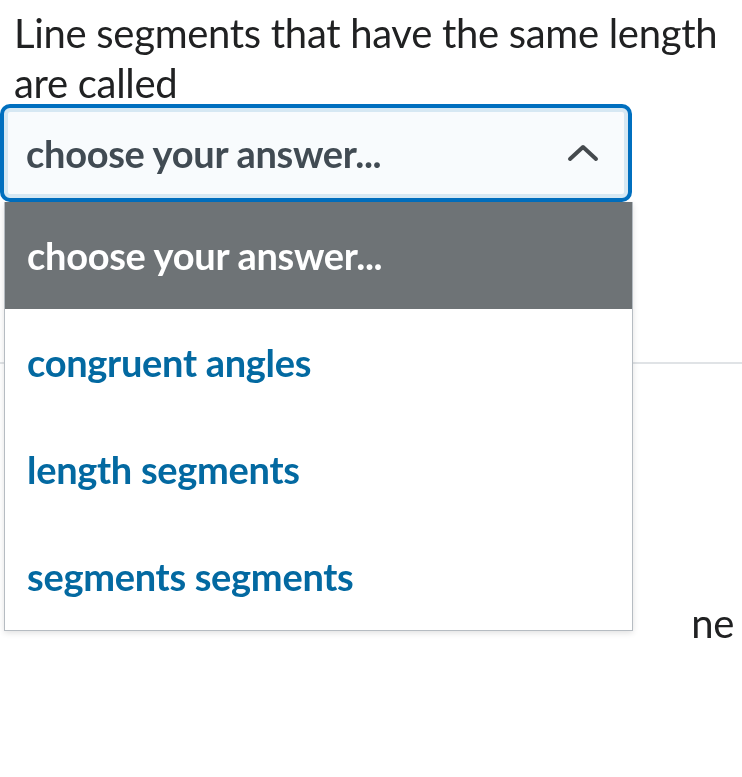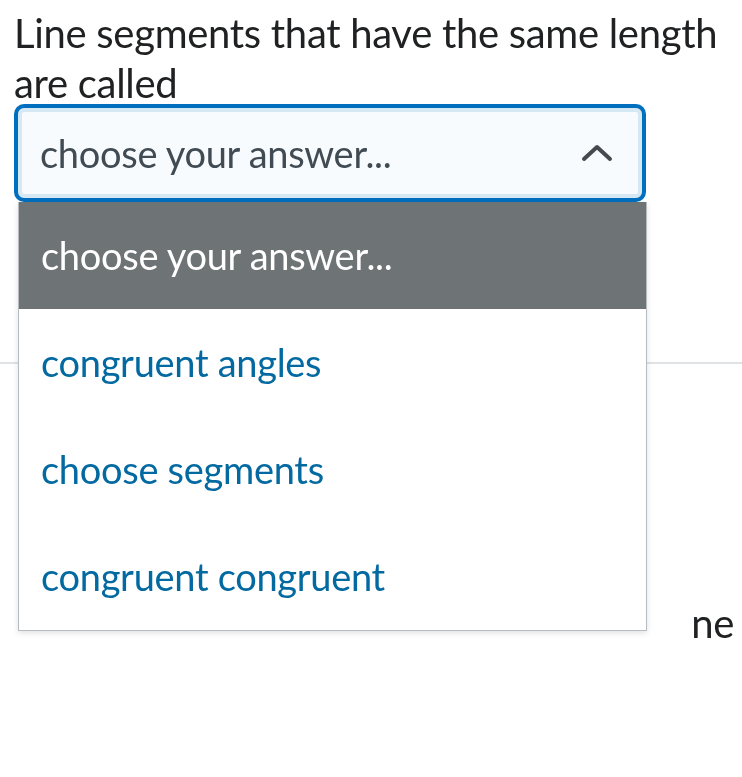--- a/index.html
+++ b/index.html
@@ -18,21 +18,21 @@
     .question-text {
       font-size: 40px;
       color: #202122;
       line-height: 1.25;
       padding: 8px 10px 0 14px;
       letter-spacing: -0.3px;
     }
     .select-wrapper {
       position: relative;
       margin-top: -4px;
-      margin-left: 14px;
+      font-weight: bold;
     }
     .select-button {
       display: flex;
       align-items: center;
       justify-content: space-between;
       width: 632px;
       height: 98px;
       background: #f8fbfd;
       border: 4px solid #006fbf;
       border-radius: 10px;
@@ -108,19 +108,19 @@
     <span class="select-button-text">choose your answer...</span>
     <span class="chevron">
       <svg viewBox="0 0 34 22" fill="none" stroke="#454a4e" stroke-width="4" stroke-linecap="round" stroke-linejoin="round">
         <polyline points="4,17 17,5 30,17"></polyline>
       </svg>
     </span>
   </div>
   <div class="dropdown">
     <div class="dropdown-option selected">choose your answer...</div>
     <div class="dropdown-option">congruent angles</div>
-    <div class="dropdown-option">choose segments</div>
-    <div class="dropdown-option">congruent congruent</div>
+    <div class="dropdown-option">length segments</div>
+    <div class="dropdown-option">segments segments</div>
   </div>
 </div>
 
 <div class="hr-line"></div>
 <div class="background-text">ne</div>
 
 </body></html>

